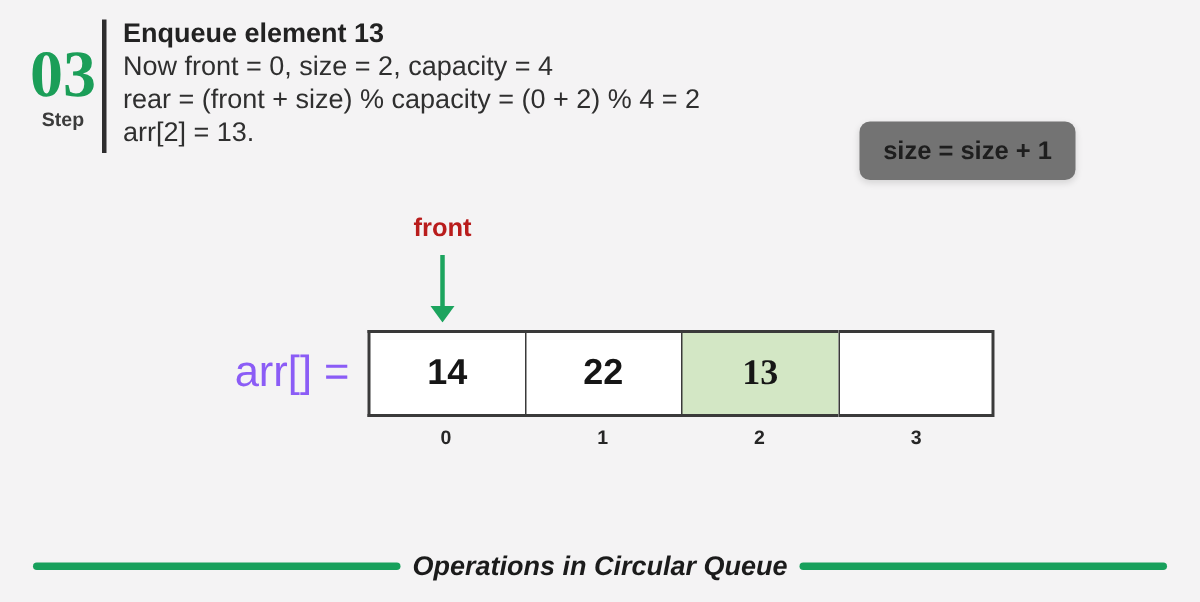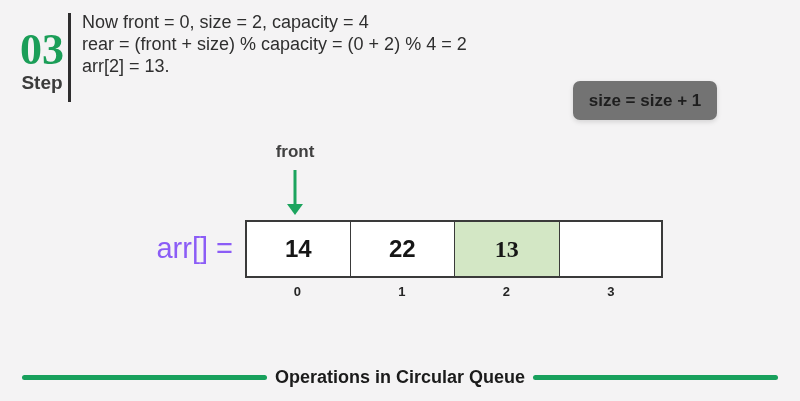--- a/index.html
+++ b/index.html
@@ -12,21 +12,21 @@
     color: #2d2d2d;
   }
   .stage { position: absolute; inset: 0; }
 
   
   .step-block { position: absolute; left: 18px; top: 26px; width: 48px; text-align: center; }
   .step-number {
     font-size: 44px; font-weight: 800; color: #1b9e58;
     line-height: 48px; letter-spacing: 0px; font-family: Liberation Serif, serif;
   }
-  .step-label { font-size: 19px; font-weight: 700; color: #3b3b3b; margin-top: -2px; }
+  .step-label { font-size: 13px; font-weight: 700; color: #3b3b3b; margin-top: -2px; }
 
   .v-divider {
     position: absolute; left: 68px; top: 13px; width: 3px; height: 89px;
     background: #2e2d2e;
   }
 
   
   .header-block { position: absolute; left: 82px; top: 11px; }
   .header-title { font-size: 18px; font-weight: 700; color: #222; line-height: 22px; }
   .header-line { font-size: 18px; font-weight: 400; color: #2f2f2f; line-height: 22px; }
@@ -36,21 +36,21 @@
     position: absolute; left: 573px; top: 81px; width: 144px; height: 39px;
     background: #737373; border-radius: 7px;
     box-shadow: 0 2px 5px rgba(0,0,0,0.13);
     display: flex; align-items: center; justify-content: center;
     font-size: 17px; font-weight: 700; color: #1e1e1e;
   }
 
   
   .front-label {
     position: absolute; left: 255px; top: 142px; width: 80px;
-    text-align: center; font-size: 17px; font-weight: 700; color: #404040;
+    text-align: center; font-size: 17px; font-weight: 700; color: #b91c1c;
   }
   .front-arrow { position: absolute; left: 283px; top: 169px; width: 24px; height: 46px; }
 
   
   .array-label {
     position: absolute; left: 100px; top: 232px; width: 133px;
     text-align: right; font-size: 29px; font-weight: 400; color: #8b5cf6;
   }
 
   
@@ -66,38 +66,39 @@
   .cell-col:first-child .cell-box { border-left: 2px solid #3a3a3a; }
   .cell-col:last-child .cell-box { border-right: 2px solid #3a3a3a; }
   .cell-index {
     text-align: center; margin-top: 6px;
     font-size: 13px; font-weight: 700; color: #262626;
   }
 
   
   .footer {
     position: absolute; left: 0; right: 0; top: 367px;
-    display: flex; align-items: center; justify-content: center; gap: 8px;
+    display: flex; align-items: center; justify-content: center; gap: 8px; font-style: italic;
   }
   .footer-line { width: 245px; height: 5px; border-radius: 3px; background: #18a05c; }
   .footer-title { font-size: 18px; font-weight: 700; color: #1b1b1b; white-space: nowrap; }
 </style>
 </head>
 <body>
 
 <div class="stage">
 
   <div class="step-block">
     <div class="step-number">03</div>
     <div class="step-label">Step</div>
   </div>
 
   <div class="v-divider"></div>
 
   <div class="header-block">
+    <div class="header-title">Enqueue element 13</div>
     <div class="header-line">Now front = 0, size = 2, capacity = 4</div>
     <div class="header-line">rear = (front + size) % capacity = (0 + 2) % 4 = 2</div>
     <div class="header-line">arr[2] = 13.</div>
   </div>
 
   <div class="note-box">
     <span>size = size + 1</span>
   </div>
 
   <div class="front-label">front</div>

